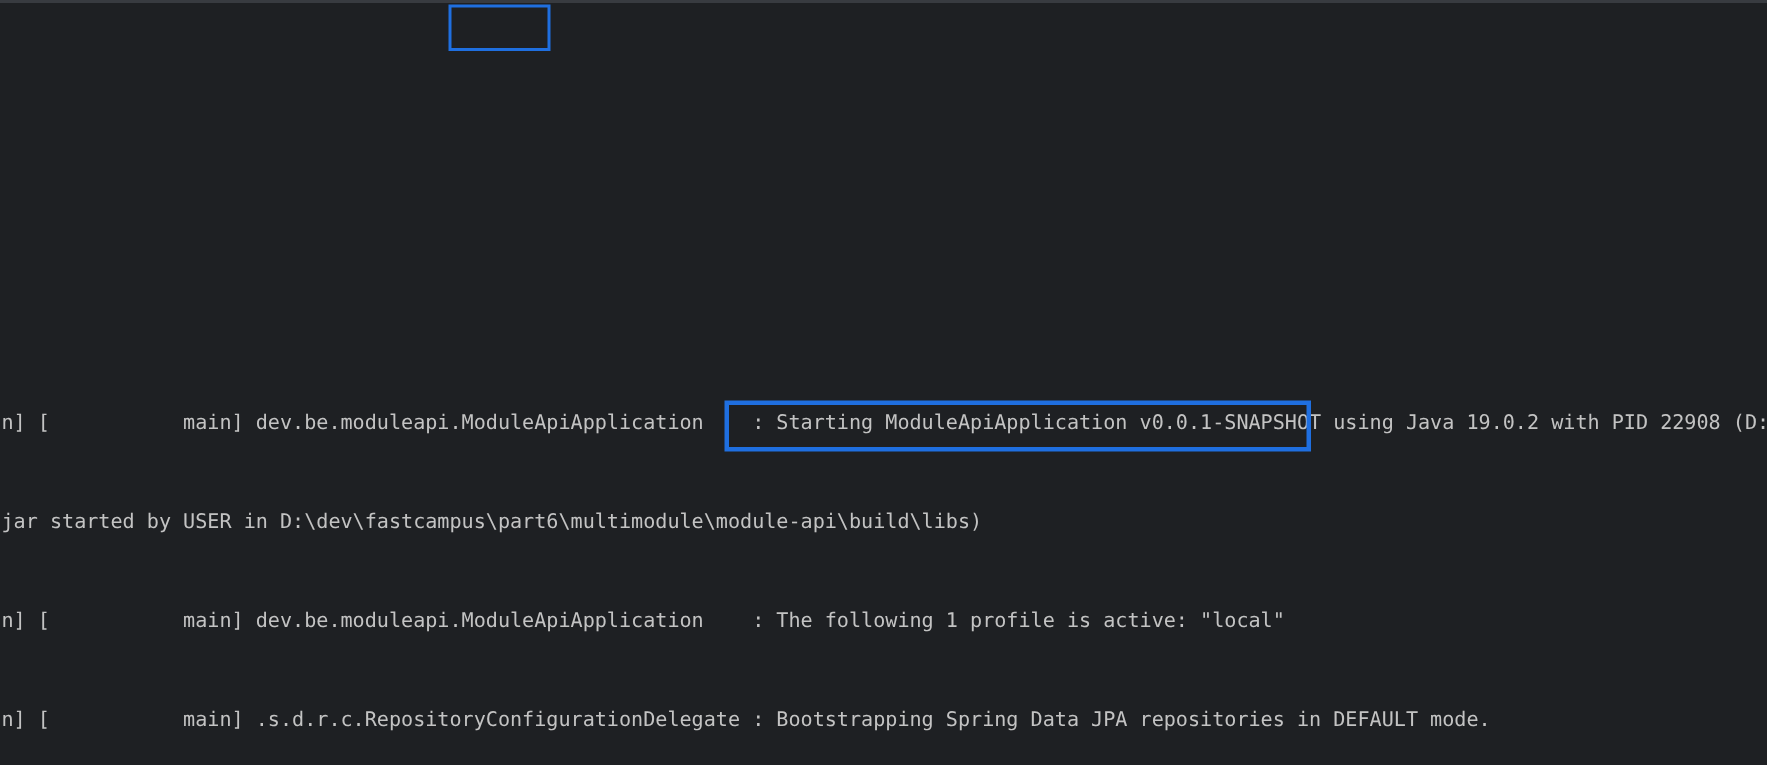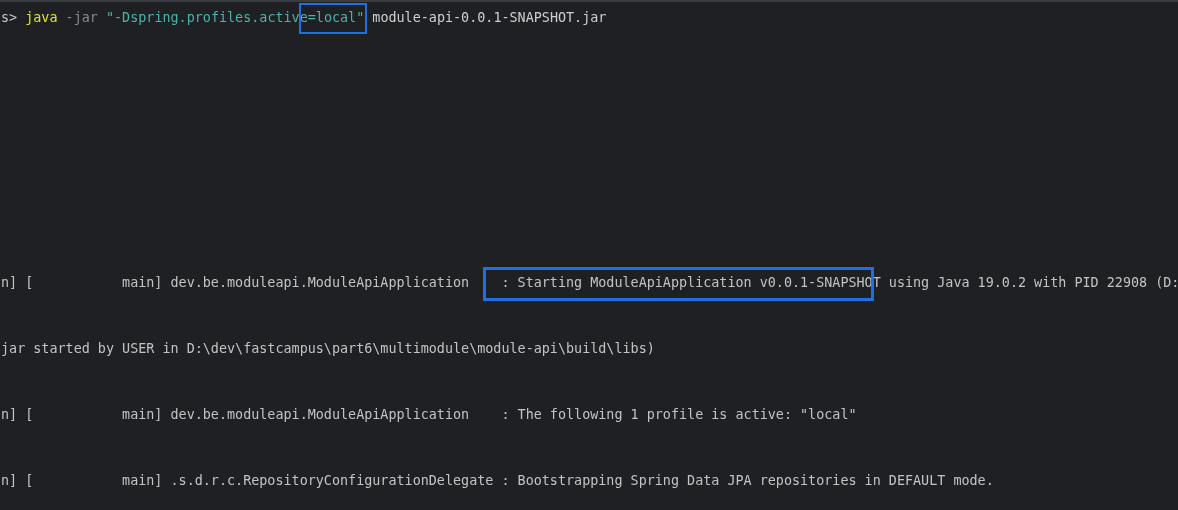--- a/index.html
+++ b/index.html
@@ -44,21 +44,20 @@
   .hl-box.box-prompt { left: 299px; top: 3px;  width: 64px;  height: 27px; }
   .hl-box.box-log    { left: 483px; top: 267px; width: 385px; height: 28px; border-width: 3px; }
 </style>
 </head>
 <body>
 
 <div class="top-edge"></div>
 
 <div class="terminal">
 
-  <div class="prompt-line"><span class="p-prefix">s&gt; </span><span class="p-cmd">java</span><span> </span><span class="p-flag">-jar</span><span> </span><span class="p-string">"-Dspring.profiles.active=local"</span><span> </span><span class="p-jar">module-api-0.0.1-SNAPSHOT.jar</span></div>
 
   <div class="log-block">
     <div class="log-line">n] [           main] dev.be.moduleapi.ModuleApiApplication    : Starting ModuleApiApplication v0.0.1-SNAPSHOT using Java 19.0.2 with PID 22908 (D:\</div>
     <div class="log-line">jar started by USER in D:\dev\fastcampus\part6\multimodule\module-api\build\libs)</div>
     <div class="log-line">n] [           main] dev.be.moduleapi.ModuleApiApplication    : The following 1 profile is active: "local"</div>
     <div class="log-line">n] [           main] .s.d.r.c.RepositoryConfigurationDelegate : Bootstrapping Spring Data JPA repositories in DEFAULT mode.</div>
     
     
     
     

